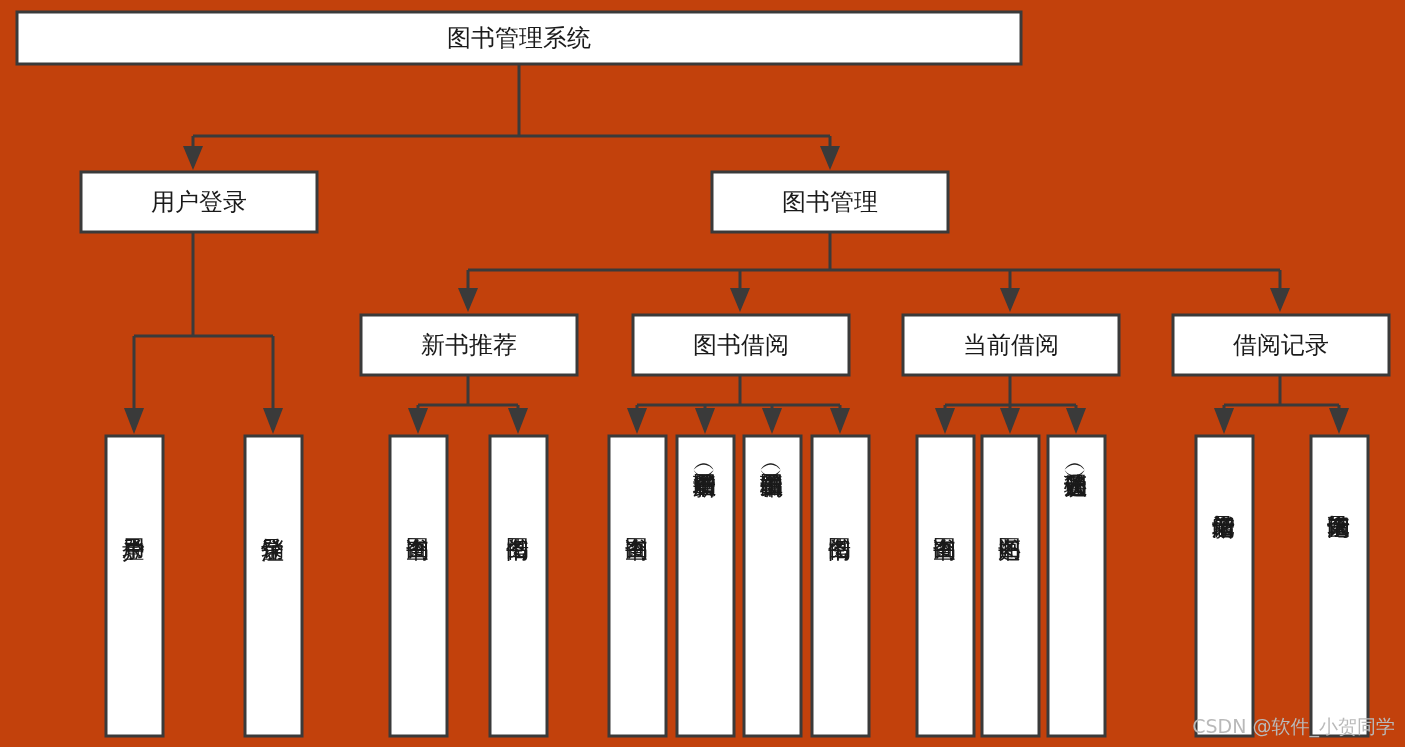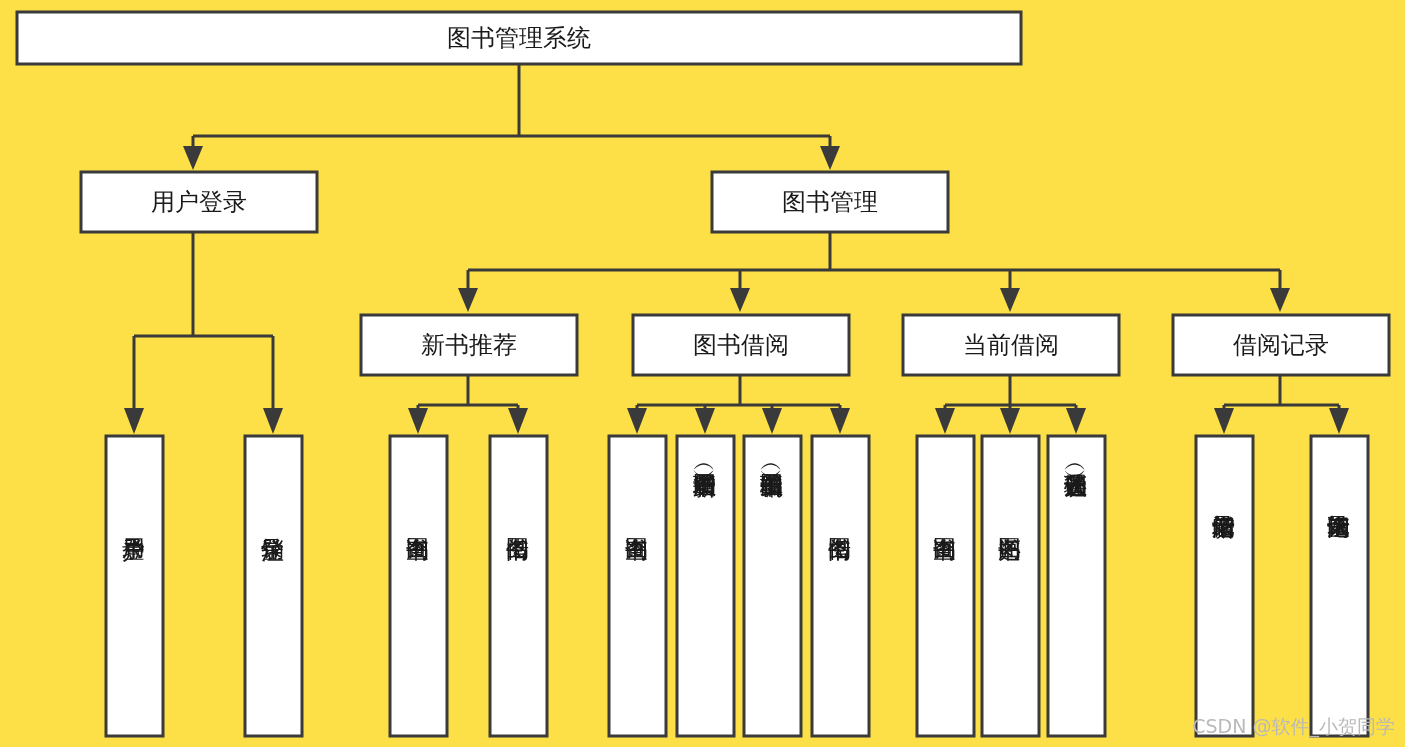--- a/index.html
+++ b/index.html
@@ -8,21 +8,21 @@
     padding: 0;
     background: #ffffff;
   }
   body {
     font-family: "DejaVu Sans", "Liberation Sans", sans-serif;
   }
   #diagram-root {
     position: relative;
     width: 1405px;
     height: 747px;
-    background: #fde047;
+    background: #c2410c;
     overflow: hidden;
   }
   svg.diagram-canvas {
     position: absolute;
     top: 0;
     left: 0;
     width: 1405px;
     height: 747px;
     display: block;
   }

